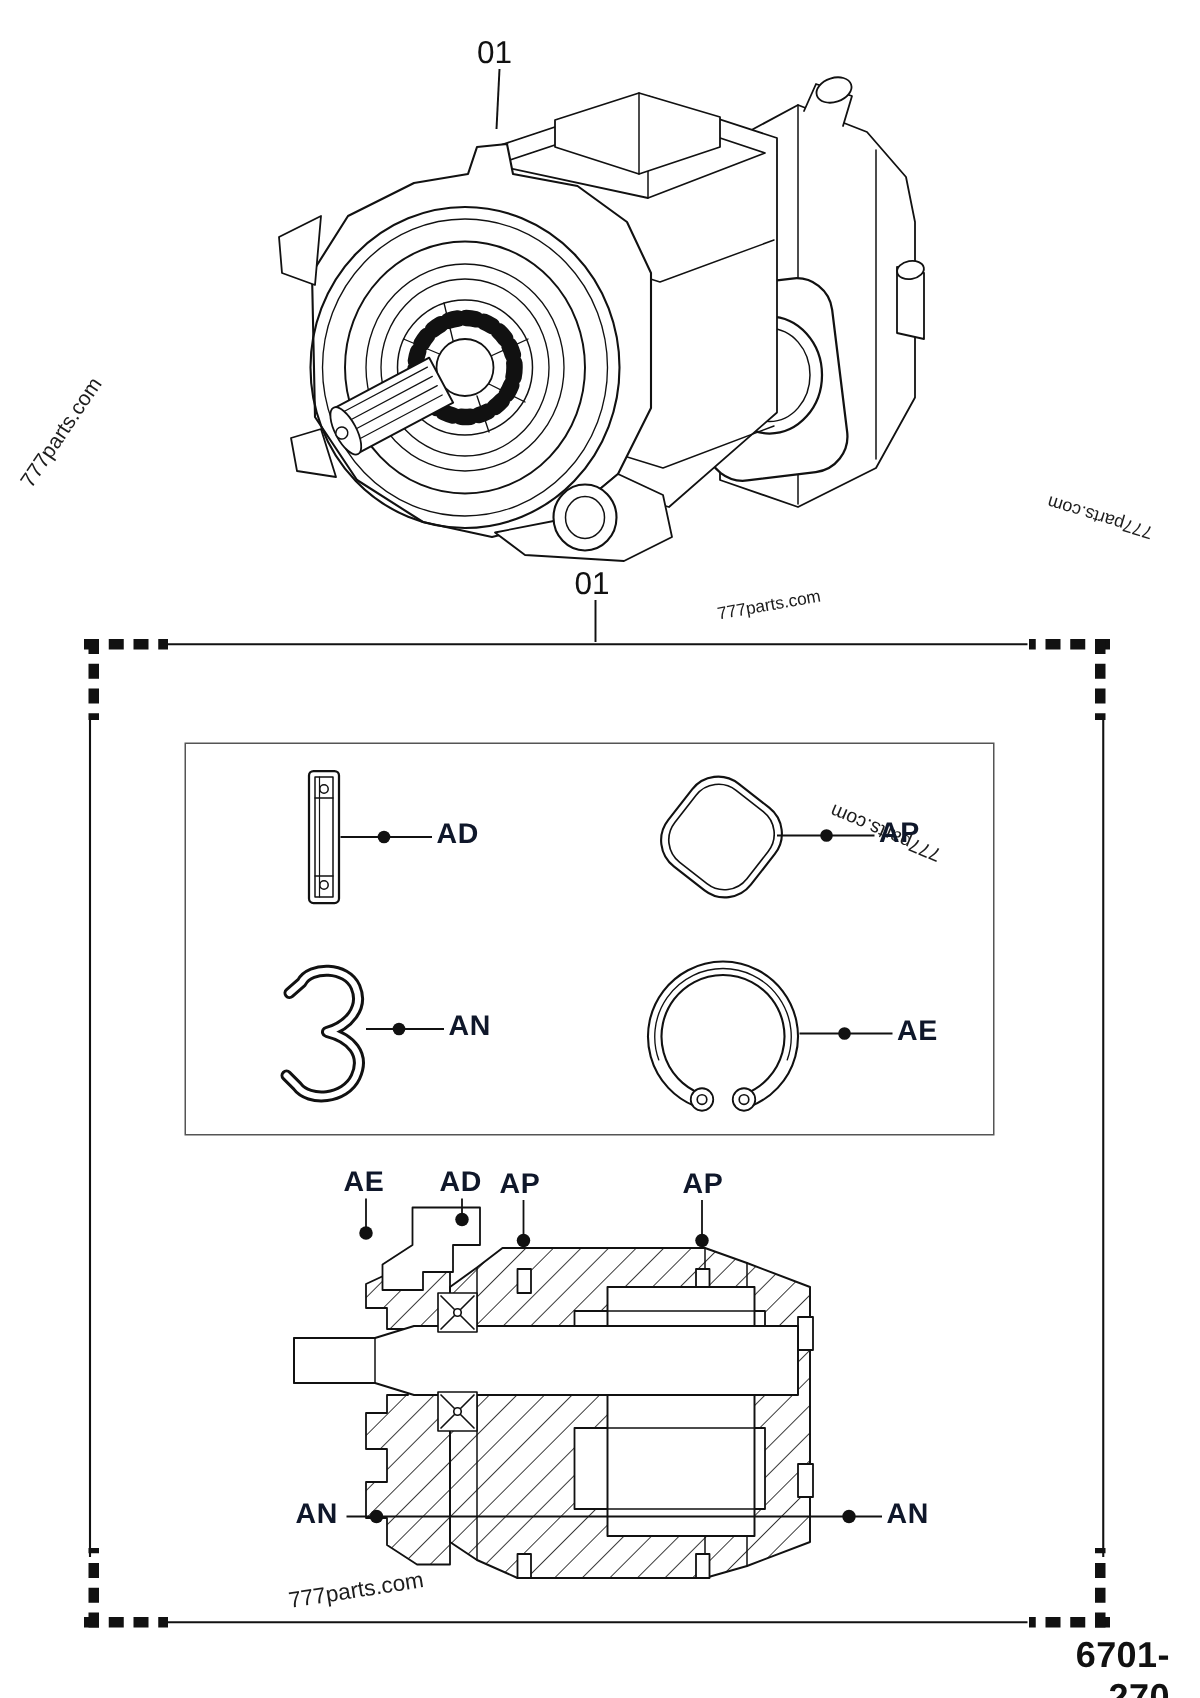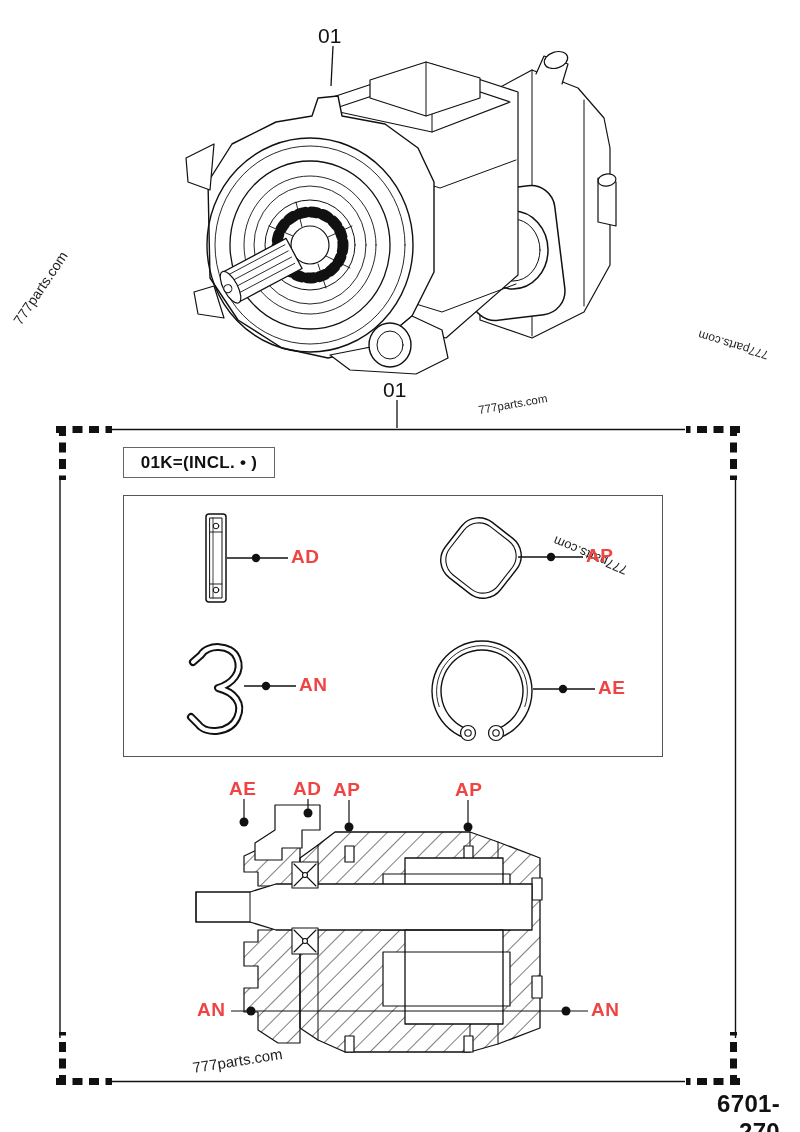--- a/index.html
+++ b/index.html
@@ -1,19 +1,19 @@
 <!DOCTYPE html>
 <html><head>
 <meta charset="utf-8">
 <style>
   html,body{margin:0;padding:0;background:#fff;}
   .page{position:relative;width:800px;height:1132px;background:#fff;overflow:hidden;
         font-family:"Liberation Sans",sans-serif;color:#111;}
   .callout{position:absolute;font-weight:normal;font-size:21px;color:#111;white-space:nowrap;}
-  .lbl{position:absolute;font-weight:bold;font-size:19px;color:#ef4444;white-space:nowrap;letter-spacing:.5px;}
+  .lbl{position:absolute;font-weight:bold;font-size:19px;color:#0f172a;white-space:nowrap;letter-spacing:.5px;}
   .kit-title-box{position:absolute;left:123px;top:447px;width:150px;height:29px;
         border:1.5px solid #666;display:flex;align-items:center;justify-content:center;
         font-weight:bold;font-size:17px;letter-spacing:.3px;background:#fff;}
   .inner-box{position:absolute;left:123px;top:495px;width:538px;height:260px;border:1.5px solid #555;}
   .watermark{position:absolute;font-size:13px;color:#1c1c1c;white-space:nowrap;
         font-family:"Liberation Sans",sans-serif;transform-origin:center center;}
   .pagenum{position:absolute;left:688px;top:1090px;width:92px;text-align:right;
         font-weight:bold;font-size:24px;letter-spacing:.3px;}
   svg{position:absolute;display:block;}
 </style>
@@ -85,23 +85,20 @@
 
     <path d="M150,315 L196,306 L232,276 L262,290 L268,318 L236,334 L170,330 Z" fill="#fff"></path>
     <ellipse cx="210" cy="305" rx="21" ry="22" stroke-width="1.4" fill="#fff"></ellipse>
     <ellipse cx="210" cy="305" rx="13" ry="14" stroke-width="1"></ellipse>
   </svg>
 
   <div class="callout" style="left:318px;top:24px;">01</div>
 
   <div class="callout" style="left:383px;top:378px;">01</div>
 
-  <div class="kit-title-box">
-    <span>01K=(INCL. • )</span>
-  </div>
 
   <div class="inner-box"></div>
 
   <svg style="left:123px;top:495px;" width="538" height="260" viewBox="0 0 538 260" fill="none" stroke="#111" stroke-width="1.3" stroke-linejoin="round" stroke-linecap="round">
 
     <rect x="83" y="19" width="20" height="88" rx="3" fill="#fff" stroke-width="1.5"></rect>
     <rect x="87" y="23" width="12" height="80" stroke-width="1"></rect>
     <path d="M87,37 L99,37 M87,89 L99,89" stroke-width="0.9"></path>
     <circle cx="93" cy="31" r="2.8" stroke-width="1"></circle>
     <circle cx="93" cy="95" r="2.8" stroke-width="1"></circle>

